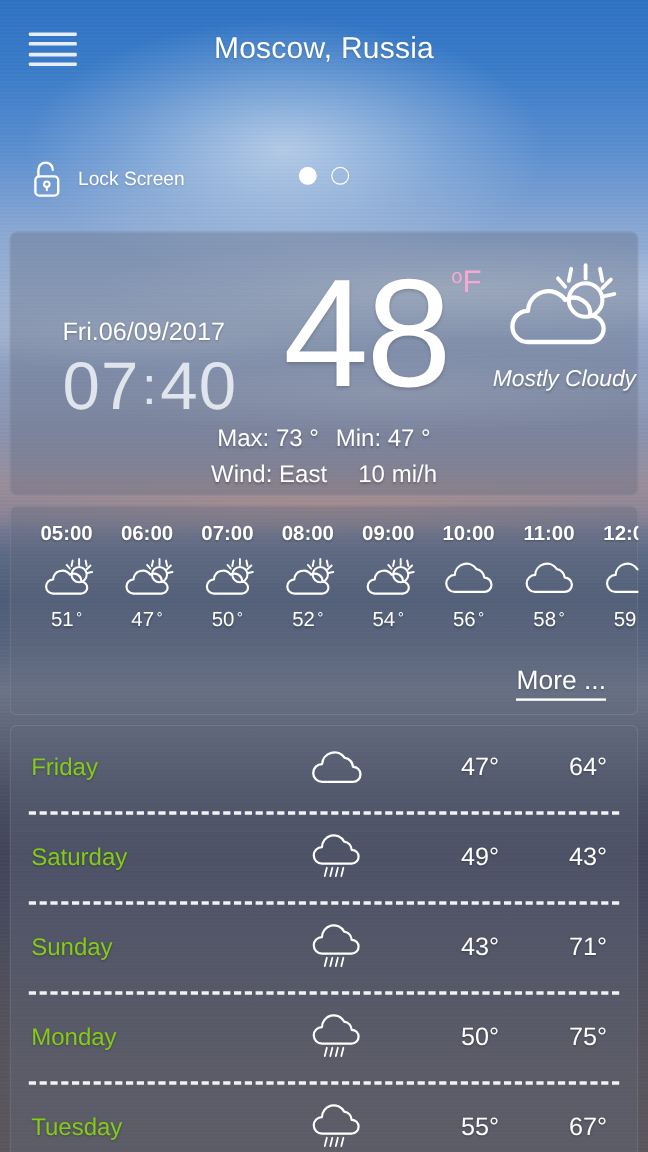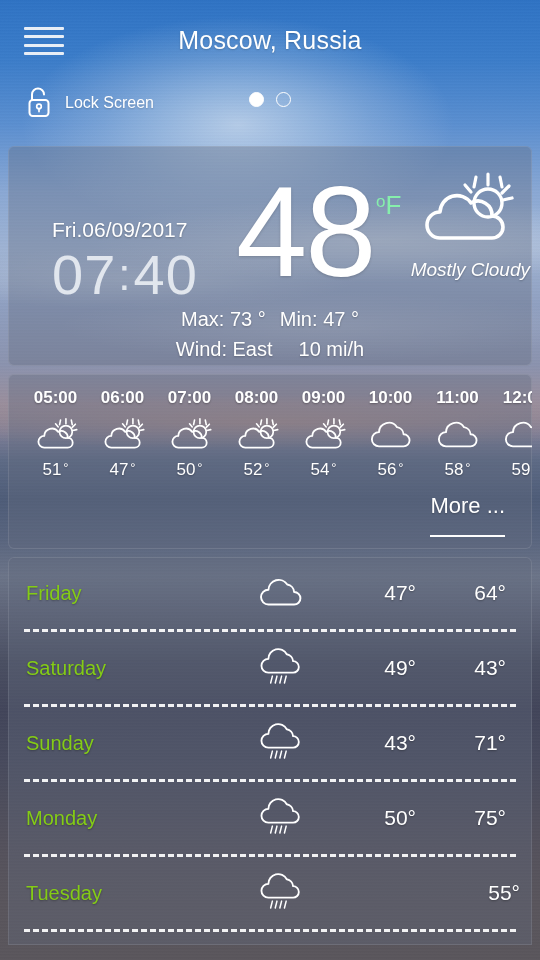--- a/index.html
+++ b/index.html
@@ -96,20 +96,21 @@
     font-size: 25px;
     font-weight: 400;
     letter-spacing: .2px;
     text-shadow: 0 1px 2px rgba(0,0,0,.18);
   }
 
   
   .lockrow {
     position: relative;
     height: 58px;
+    margin-top: 47px;
   }
   .lock-btn {
     position: absolute;
     left: 24px;
     top: 0;
     display: flex;
     align-items: center;
     gap: 11px;
     cursor: pointer;
   }
@@ -172,22 +173,22 @@
     left: 228px; top: 22px;
     color: #ffffff;
     font-size: 128px;
     font-weight: 100;
     line-height: 1;
     letter-spacing: -2px;
     text-shadow: 0 1px 3px rgba(0,0,0,.18);
   }
   .cur-unit {
     position: absolute;
-    left: 368px; top: 44px;
-    color: #86efac;
+    left: 368px; top: 26px;
+    color: #f9a8d4;
     font-size: 26px;
     font-weight: 400;
   }
   .cur-unit .deg { font-size: 17px; vertical-align: 7px; }
   .cur-icon {
     position: absolute;
     right: 18px; top: 24px;
   }
   .cur-cond {
     position: absolute;
@@ -246,21 +247,21 @@
     white-space: nowrap;
     text-shadow: 0 1px 2px rgba(0,0,0,.3);
   }
   .hour-temp .deg { font-size: 13px; vertical-align: 3px; padding-left: 2px; }
   .more-link {
     position: absolute;
     right: 27px; bottom: 12px;
     color: #ffffff;
     font-size: 22px;
     border-bottom: 2px solid #ffffff;
-    padding-bottom: 16px;
+    padding-bottom: 2px;
     cursor: pointer;
     text-shadow: 0 1px 2px rgba(0,0,0,.25);
   }
 
   
   #daily-card {
     height: 388px;
     margin-top: 8px;
     border-radius: 6px 6px 0 0;
   }
@@ -557,17 +558,18 @@
               <path d="M18 46 A12 12 0 0 1 18 22 A17 17 0 0 1 50 14 A13 13 0 0 1 61 26 A10 10 0 0 1 61 46 Z" fill="none" stroke="#ffffff" stroke-width="3.2" stroke-linejoin="round"></path>
               <g stroke="#ffffff" stroke-width="2.6" stroke-linecap="round">
                 <line x1="25" y1="52" x2="22" y2="64"></line>
                 <line x1="33" y1="52" x2="30" y2="64"></line>
                 <line x1="41" y1="52" x2="38" y2="64"></line>
                 <line x1="49" y1="52" x2="46" y2="64"></line>
               </g>
             </svg>
           </div>
           <div class="day-lo">55°</div>
+          <div class="day-hi">67°</div>
         </div>
         <div class="dash"></div>
       </div>
   </div>
 </div>
 
 </body></html>

